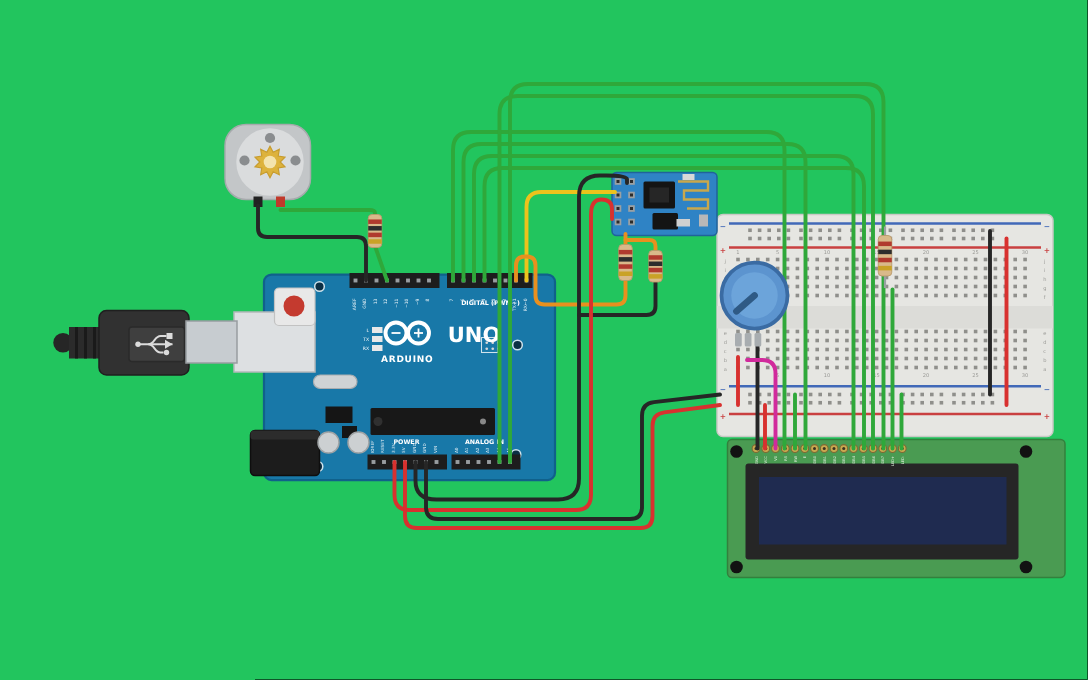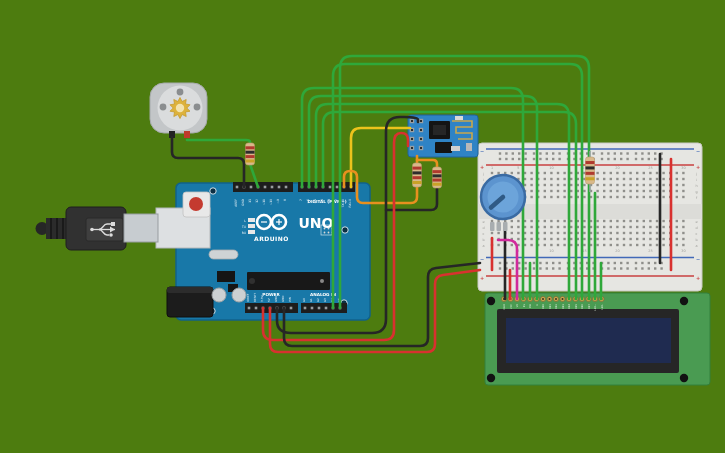--- a/index.html
+++ b/index.html
@@ -1,16 +1,16 @@
 <!DOCTYPE html>
 <html><head>
 <meta charset="utf-8">
 <style>
   html,body{margin:0;padding:0;background:#000;}
-  #stage{width:725px;height:453px;position:relative;background:#4d7c0f;overflow:hidden;}
+  #stage{width:725px;height:453px;position:relative;background:#22c55e;overflow:hidden;}
   svg{display:block;}
   text{font-family:"DejaVu Sans","Liberation Sans",sans-serif;}
   .bold{font-weight:bold;}
 </style>
 </head>
 <body>
 
 <div id="stage">
 <svg id="circuit" width="725" height="453" viewBox="0 0 725 453" xmlns="http://www.w3.org/2000/svg">
 

